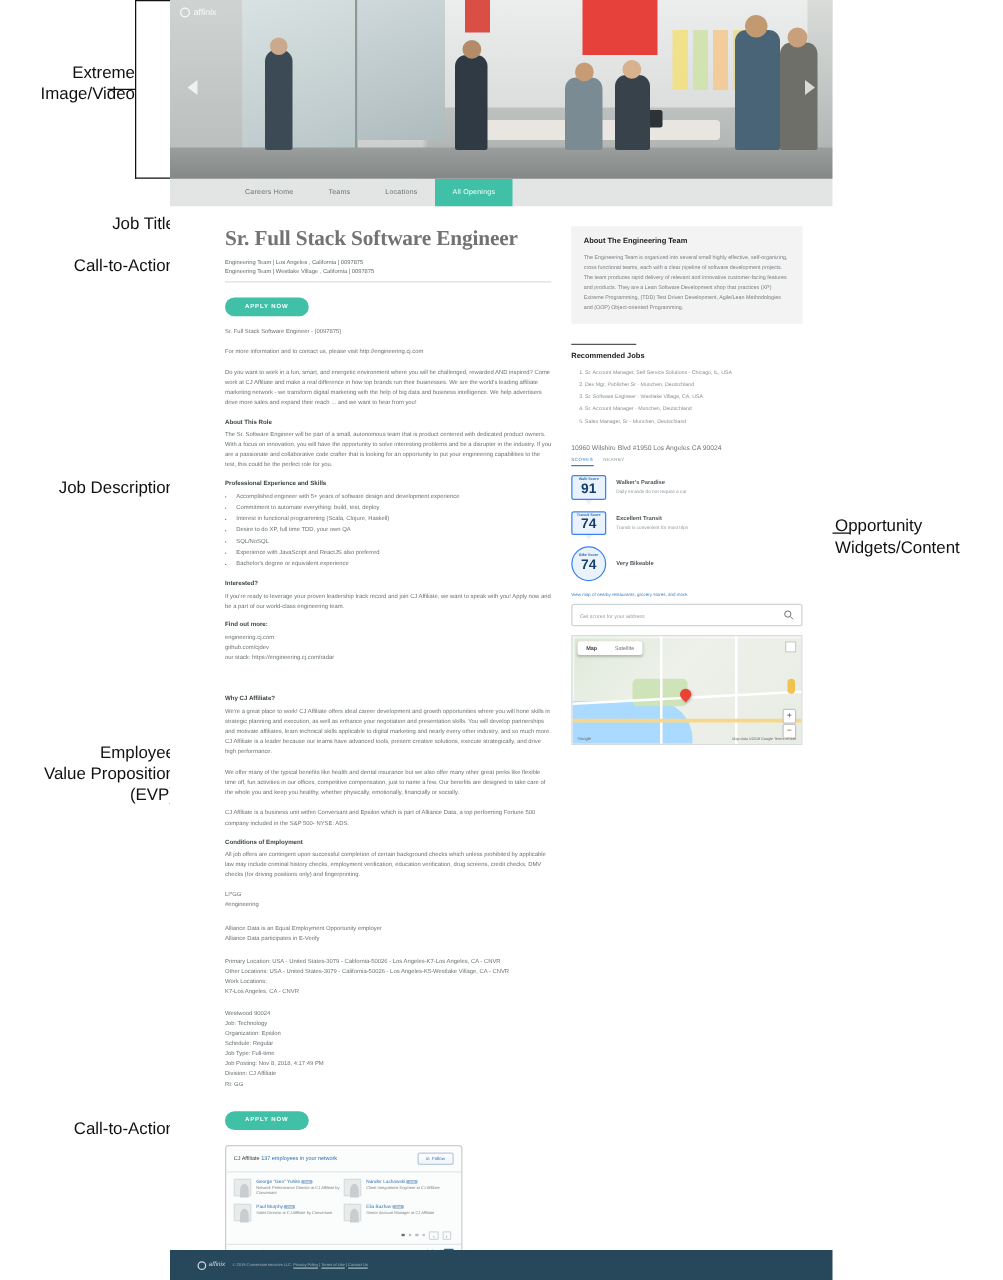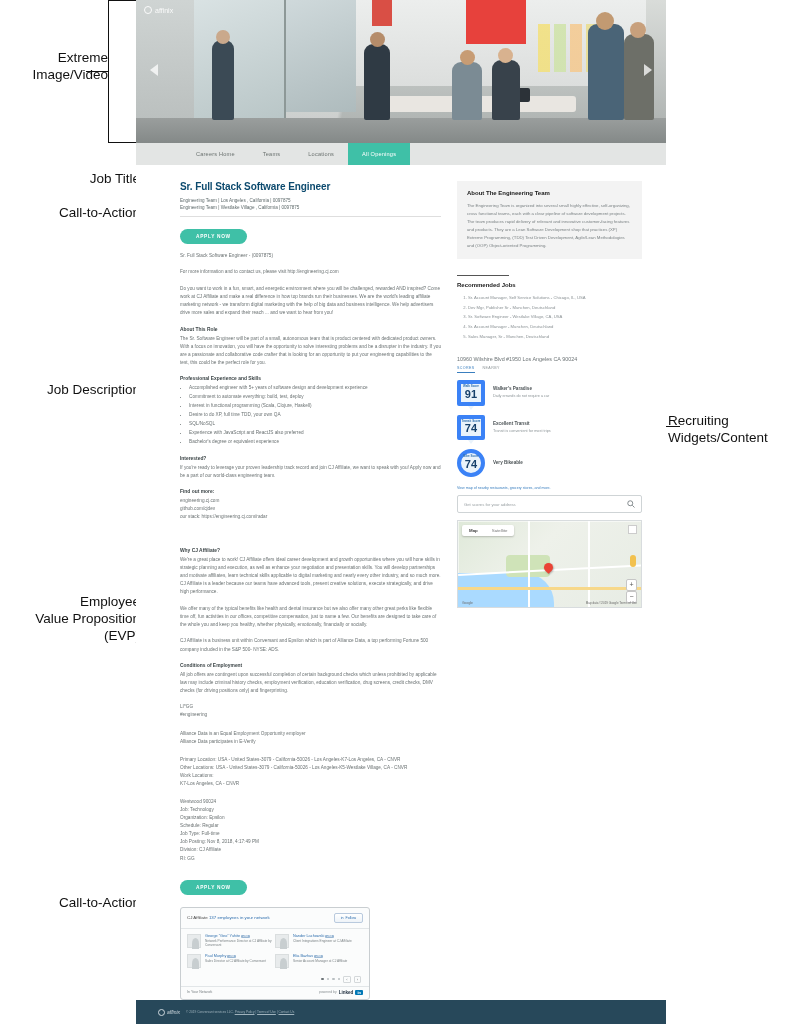--- a/index.html
+++ b/index.html
@@ -80,21 +80,21 @@
   .ha-l { left:14px; border-width:6px 8px 6px 0; border-color:transparent #fff transparent transparent;}
   .ha-r { right:14px; border-width:6px 0 6px 8px; border-color:transparent transparent transparent #fff;}
 
   
   .navbar { height:22px; background:#e3e5e4; display:flex; align-items:stretch; padding-left:46px; }
   .navitem { font-size:5.6px; color:#6b7270; display:flex; align-items:center; padding:0 14px; letter-spacing:.2px;}
   .navitem.active { background:#3fc0a7; color:#fff; }
 
   
   .content { padding: 16px 24px 0 44px; }
-  .job-title { color:#0c4a6e; font-size:10px; font-weight:bold; margin:0 0 5px 0; letter-spacing:-.1px; }
+  .job-title { color:#737373; font-size:17px; font-weight:bold; margin:0 0 5px 0; letter-spacing:-.1px;font-family:Liberation Serif, serif; }
   .job-meta { font-size:4.6px; color:#5e6a6b; line-height:1.55; }
   .rule { border:none; border-top:1px solid #dedede; margin:5px 0 7px 0; }
 
   .apply-btn {
     display:inline-block; background:#3fc0a7; color:#fff;
     font-size:4.8px; font-weight:bold; letter-spacing:.7px;
     padding:5px 16px; border-radius:11px; border:none; cursor:pointer;
   }
 
   .body-text { font-size:4.7px; color:#6a7172; line-height:1.75; margin:8px 0 0 0; }
@@ -118,21 +118,21 @@
   ol.rec-list { margin:0; padding-left:11px; }
   ol.rec-list li { font-size:4.2px; color:#8a9194; line-height:2.35; }
 
   .addr { font-size:5.4px; color:#6d7476; margin:14px 0 4px 0; }
   .ws-tabs { display:flex; gap:8px; margin-bottom:7px; }
   .ws-tab { font-size:3.6px; color:#8b9295; letter-spacing:.4px; padding-bottom:2px; }
   .ws-tab.active { color:#3a7fbf; border-bottom:1.4px solid #3a7fbf; }
 
   .score-row { display:flex; align-items:center; gap:8px; margin-bottom:9px; }
   .score-badge { width:28px; position:relative; }
-  .sb-inner { border:4px solid #3b82f6; background:#eaf3fb; border-radius:2px; text-align:center; padding:1px 0 2px 0; }
+  .sb-inner { border:1px solid #3b82f6; background:#eaf3fb; border-radius:2px; text-align:center; padding:1px 0 2px 0; }
   .sb-label { font-size:3px; color:#2f6fae; font-weight:bold; display:block; line-height:1.2;}
   .sb-num { font-size:11px; font-weight:bold; color:#16406b; line-height:1; display:block;}
   .sb-tail { position:absolute; left:11px; bottom:-4px; width:0;height:0;border-style:solid;border-width:4px 3px 0 3px;border-color:#eaf3fb transparent transparent transparent;}
   .score-badge.round .sb-inner { border-radius:50%; width:28px; height:28px; display:flex;flex-direction:column;justify-content:center;}
   .score-txt .t1 { font-size:4.6px; color:#4e5558; font-weight:bold; line-height:1.5;}
   .score-txt .t2 { font-size:3.8px; color:#8e9699; line-height:1.6;}
 
   .ws-link { font-size:3.6px; color:#3a7fbf; margin:6px 0 5px 0; }
   .ws-search { display:flex; align-items:center; justify-content:space-between; border:1px solid #cfd4d6; border-radius:2px; padding:4px 6px; }
   .ws-search span { font-size:4.2px; color:#9aa1a4; }
@@ -215,21 +215,21 @@
 <div class="annot" style="left:10px; top:594px; width:130px;">Employee
 Value Proposition
 (EVP)</div>
 <div class="bracket" style="left:160px; top:549px; width:22px; height:134px;"></div>
 <div class="leader" style="left:142px; top:618px; width:18px;"></div>
 
 <div class="annot" style="left:10px; top:895px; width:130px;">Call-to-Action</div>
 <div class="bracket" style="left:160px; top:893px; width:22px; height:20px;"></div>
 <div class="leader" style="left:142px; top:903px; width:18px;"></div>
 
-<div class="annot" style="left:668px; top:413px; width:128px; text-align:left;">Recruiting
+<div class="annot" style="left:668px; top:413px; width:128px; text-align:left;">Opportunity
 Widgets/Content</div>
 <div class="bracket" style="left:638px; top:283px; width:26px; height:300px; border-right:1.6px solid #111; border-left:none;"></div>
 <div class="leader" style="left:664px; top:426px; width:16px;"></div>
 
 <div id="page">
 
   <div class="hero">
     <div class="hero-photo">
       <div class="hp wall-l"></div>
       <div class="hp glass"></div>

